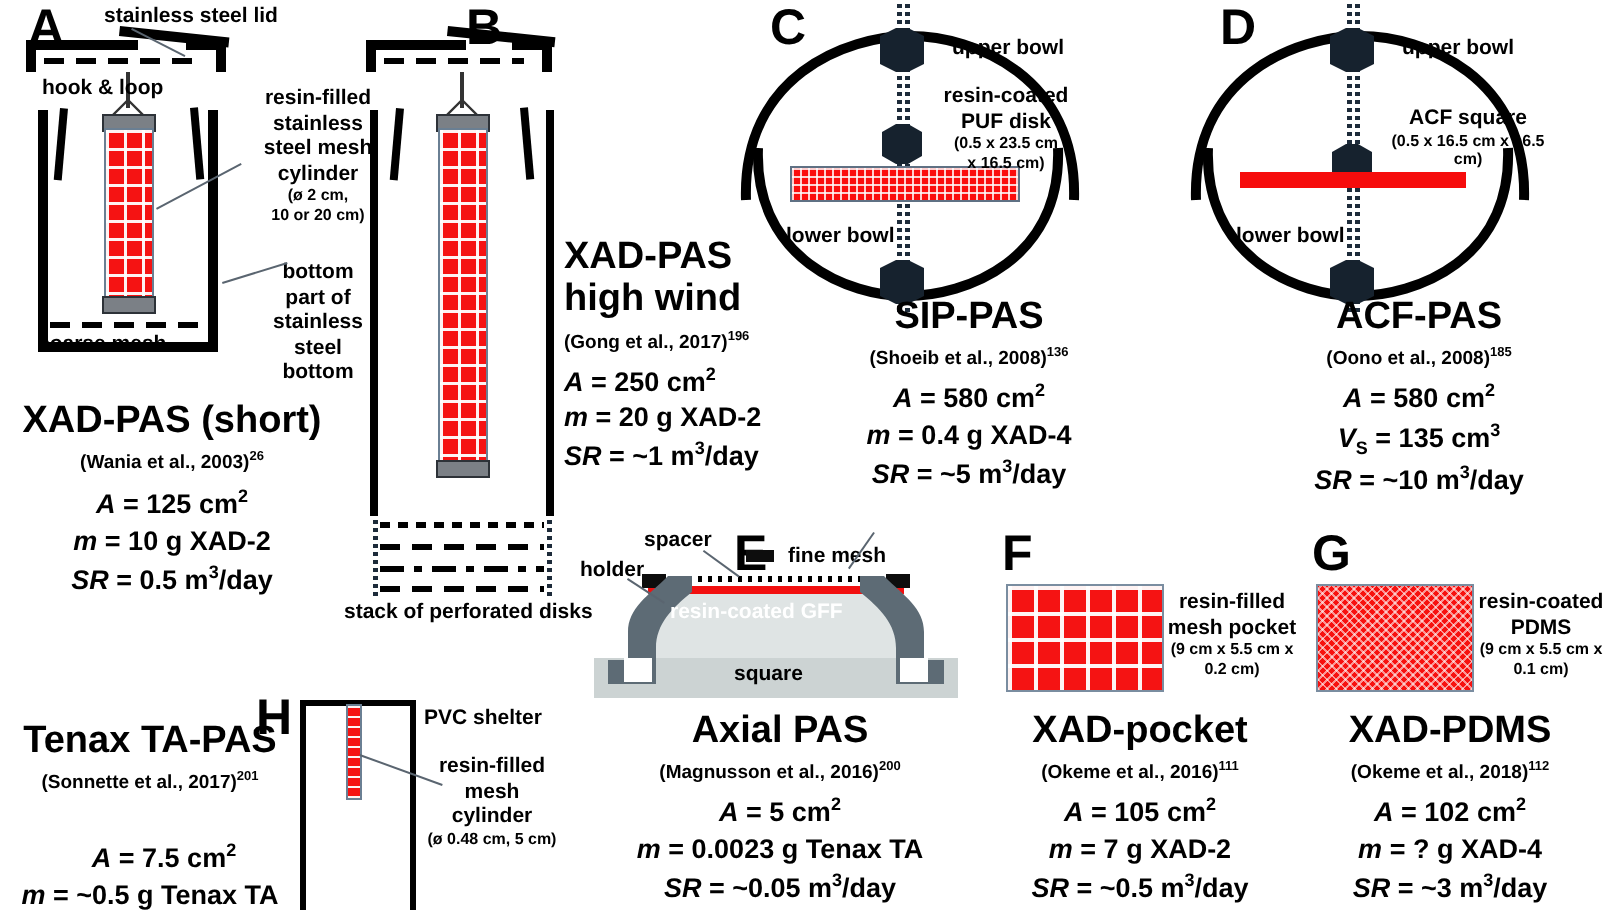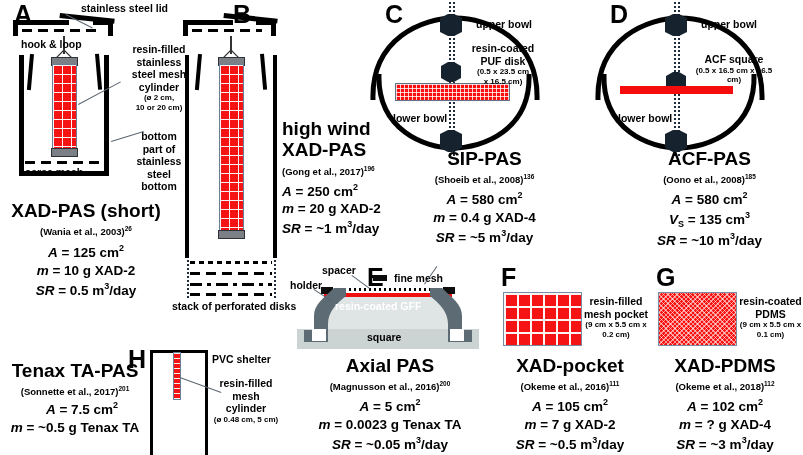--- a/index.html
+++ b/index.html
@@ -109,21 +109,21 @@
   <div class="dashline" style="left:25px;top:161px;width:78px;"></div>
 
   <div class="rule" style="left:63px;top:36px;width:1.5px;height:18px;background:#333;"></div>
   <svg width="20" height="10" style="position:absolute;left:54px;top:50px;">
     <polygon points="10,0 19,9 1,9" fill="none" stroke="#333" stroke-width="1.2"></polygon>
   </svg>
   <div class="cyl-cap" style="left:51px;top:57px;width:25px;height:7px;"></div>
   <div class="cyl" style="left:52px;top:64px;width:23px;height:84px;"></div>
   <div class="cyl-cap" style="left:51px;top:148px;width:25px;height:7px;"></div>
 
-  <div class="anno" style="position:absolute;left:81px;top:2px;white-space:nowrap;">stainless steel lid</div>
+  <div class="anno" style="position:absolute;left:52px;top:2px;white-space:nowrap;">stainless steel lid</div>
   <div class="leader" style="left:66px;top:14px;width:30px;transform:rotate(27deg);"></div>
   <div class="anno" style="position:absolute;left:21px;top:38px;white-space:nowrap;">hook &amp; loop</div>
   <div class="anno" style="position:absolute;left:19px;top:166px;white-space:nowrap;">coarse mesh</div>
 
   <div style="position:absolute;left:120px;top:43px;width:78px;text-align:center;">
     <div class="anno">resin-filled</div>
     <div class="anno">stainless</div>
     <div class="anno">steel mesh</div>
     <div class="anno">cylinder</div>
     <div class="anno-sm">(ø 2 cm,</div>
@@ -183,22 +183,22 @@
 
   <div class="rod" style="left:25px;top:258px;width:5px;height:40px;"></div>
   <div class="rod" style="left:112px;top:258px;width:5px;height:40px;"></div>
   <div class="dotline" style="left:30px;top:261px;width:82px;background-image:repeating-linear-gradient(to right,#000 0 5px,rgba(0,0,0,0) 5px 9px);"></div>
   <div class="dashline" style="left:30px;top:272px;width:82px;"></div>
   <div class="dashdot" style="left:30px;top:283px;width:82px;"></div>
   <div class="dashline" style="left:30px;top:293px;width:82px;"></div>
   <div class="anno" style="position:absolute;left:12px;top:300px;white-space:nowrap;">stack of perforated disks</div>
 
   <div style="position:absolute;left:122px;top:118px;width:100px;">
+    <div class="cap-title">XAD-PAS</div>
     <div class="cap-title">high wind</div>
-    <div class="cap-title">XAD-PAS</div>
     <div class="cap-ref" style="margin-top:4px;">
       <span>(Gong et al., 2017)</span><sup>196</sup>
     </div>
     <div class="cap-line" style="margin-top:3px;">
       <i>A</i><span> = 250 cm</span><sup>2</sup>
     </div>
     <div class="cap-line">
       <i>m</i><span> = 20 g XAD-2</span>
     </div>
     <div class="cap-line">
@@ -424,20 +424,20 @@
     <div class="anno">cylinder</div>
     <div class="anno-sm">(ø 0.48 cm, 5 cm)</div>
   </div>
   <div class="leader" style="left:180px;top:42px;width:44px;transform:rotate(20deg);"></div>
 
   <div style="position:absolute;left:0;top:25px;width:150px;text-align:center;">
     <div class="cap-title">Tenax TA-PAS</div>
     <div class="cap-ref" style="margin-top:4px;">
       <span>(Sonnette et al., 2017)</span><sup>201</sup>
     </div>
-    <div class="cap-line" style="margin-top:1px;padding-left:14px;">
+    <div class="cap-line" style="margin-top:21px;padding-left:14px;">
       <i>A</i><span> = 7.5 cm</span><sup>2</sup>
     </div>
     <div class="cap-line">
       <i>m</i><span> = ~0.5 g Tenax TA</span>
     </div>
   </div>
 </div>
 
 </body></html>

